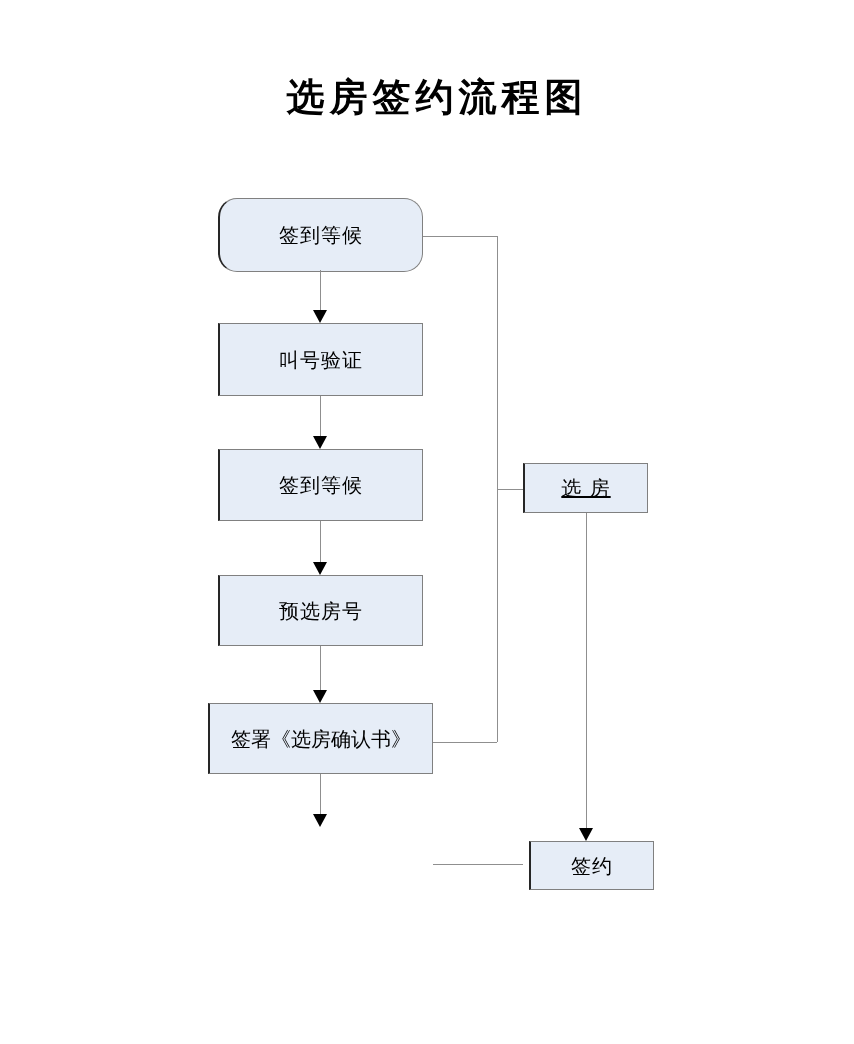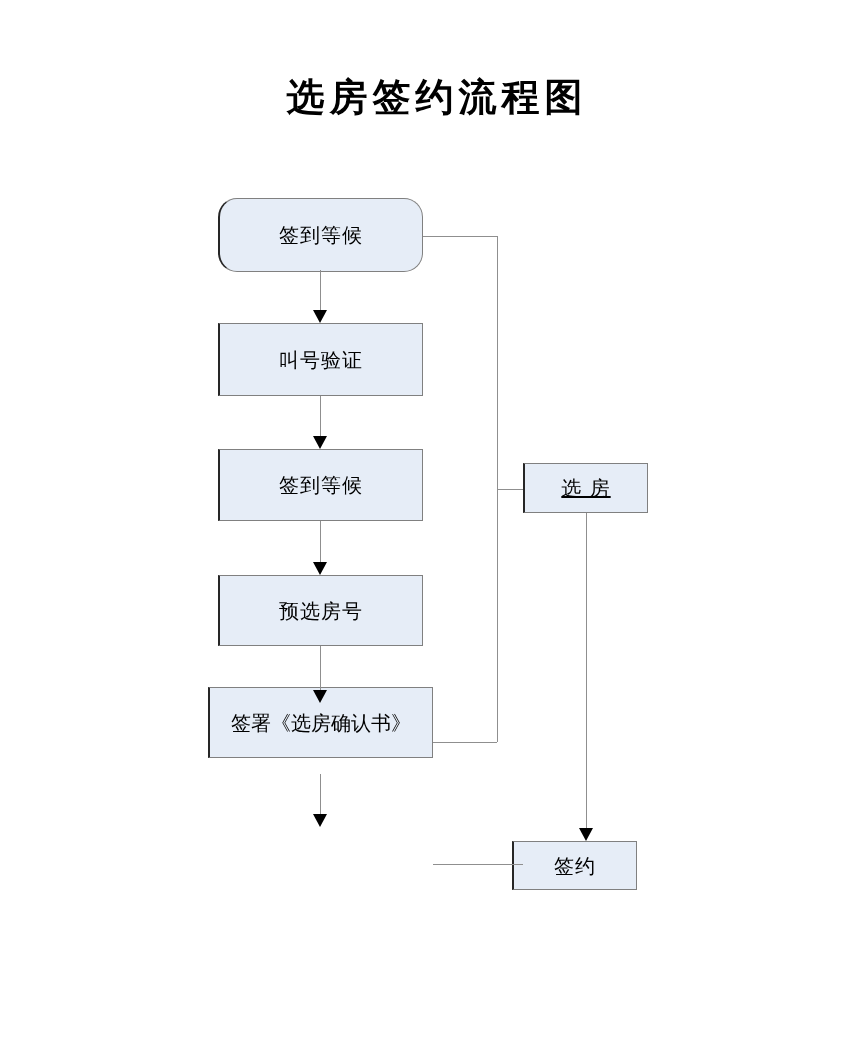--- a/index.html
+++ b/index.html
@@ -79,30 +79,30 @@
   </div>
 
   <div class="box" style="left:218px; top:449px; width:205px; height:72px;">
     <span>签到等候</span>
   </div>
 
   <div class="box" style="left:218px; top:575px; width:205px; height:71px;">
     <span>预选房号</span>
   </div>
 
-  <div class="box wide" style="left:208px; top:687px; width:225px; height:71px;">
+  <div class="box wide" style="left:208px; top:703px; width:225px; height:71px;">
     <span>签署《选房确认书》</span>
   </div>
 
 
   <div class="box" style="left:523px; top:463px; width:125px; height:50px;text-decoration:underline;">
     <span>选 房</span>
   </div>
 
-  <div class="box" style="left:512px; top:841px; width:125px; height:49px;">
+  <div class="box" style="left:529px; top:841px; width:125px; height:49px;">
     <span>签约</span>
   </div>
 
   <div class="vline" style="left:320px; top:270px; height:40px;"></div>
   <div class="ahead" style="left:313px; top:310px;"></div>
 
   <div class="vline" style="left:320px; top:396px; height:40px;"></div>
   <div class="ahead" style="left:313px; top:436px;"></div>
 
   <div class="vline" style="left:320px; top:521px; height:41px;"></div>

